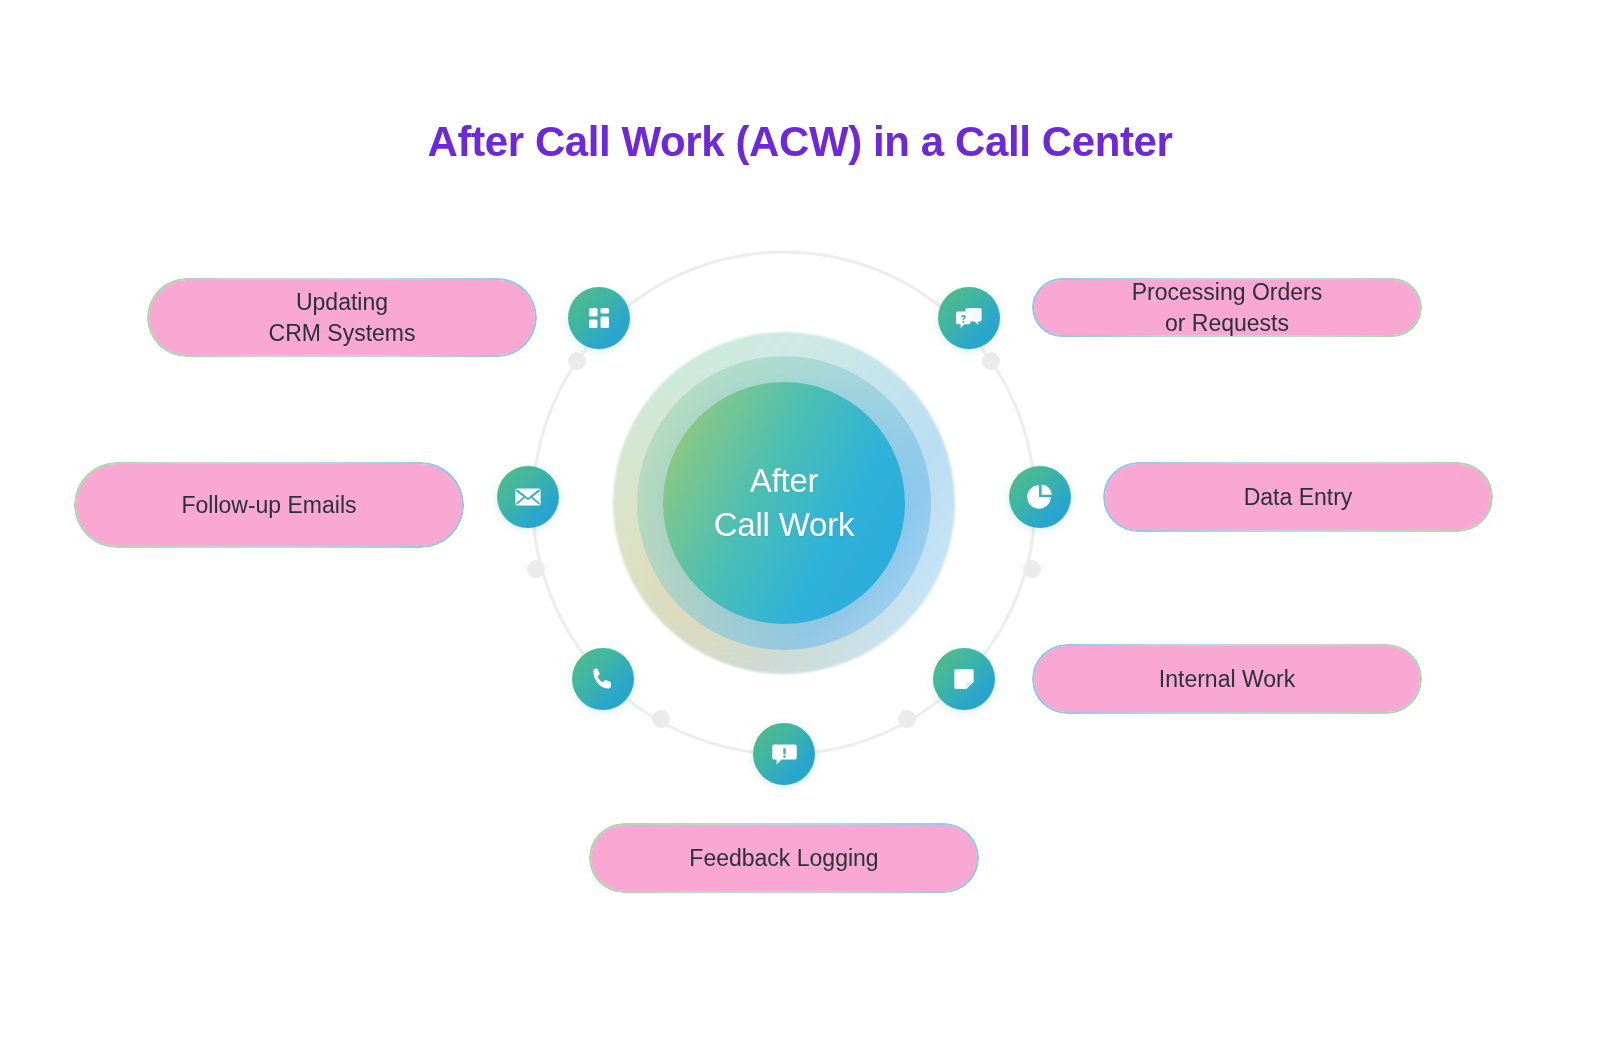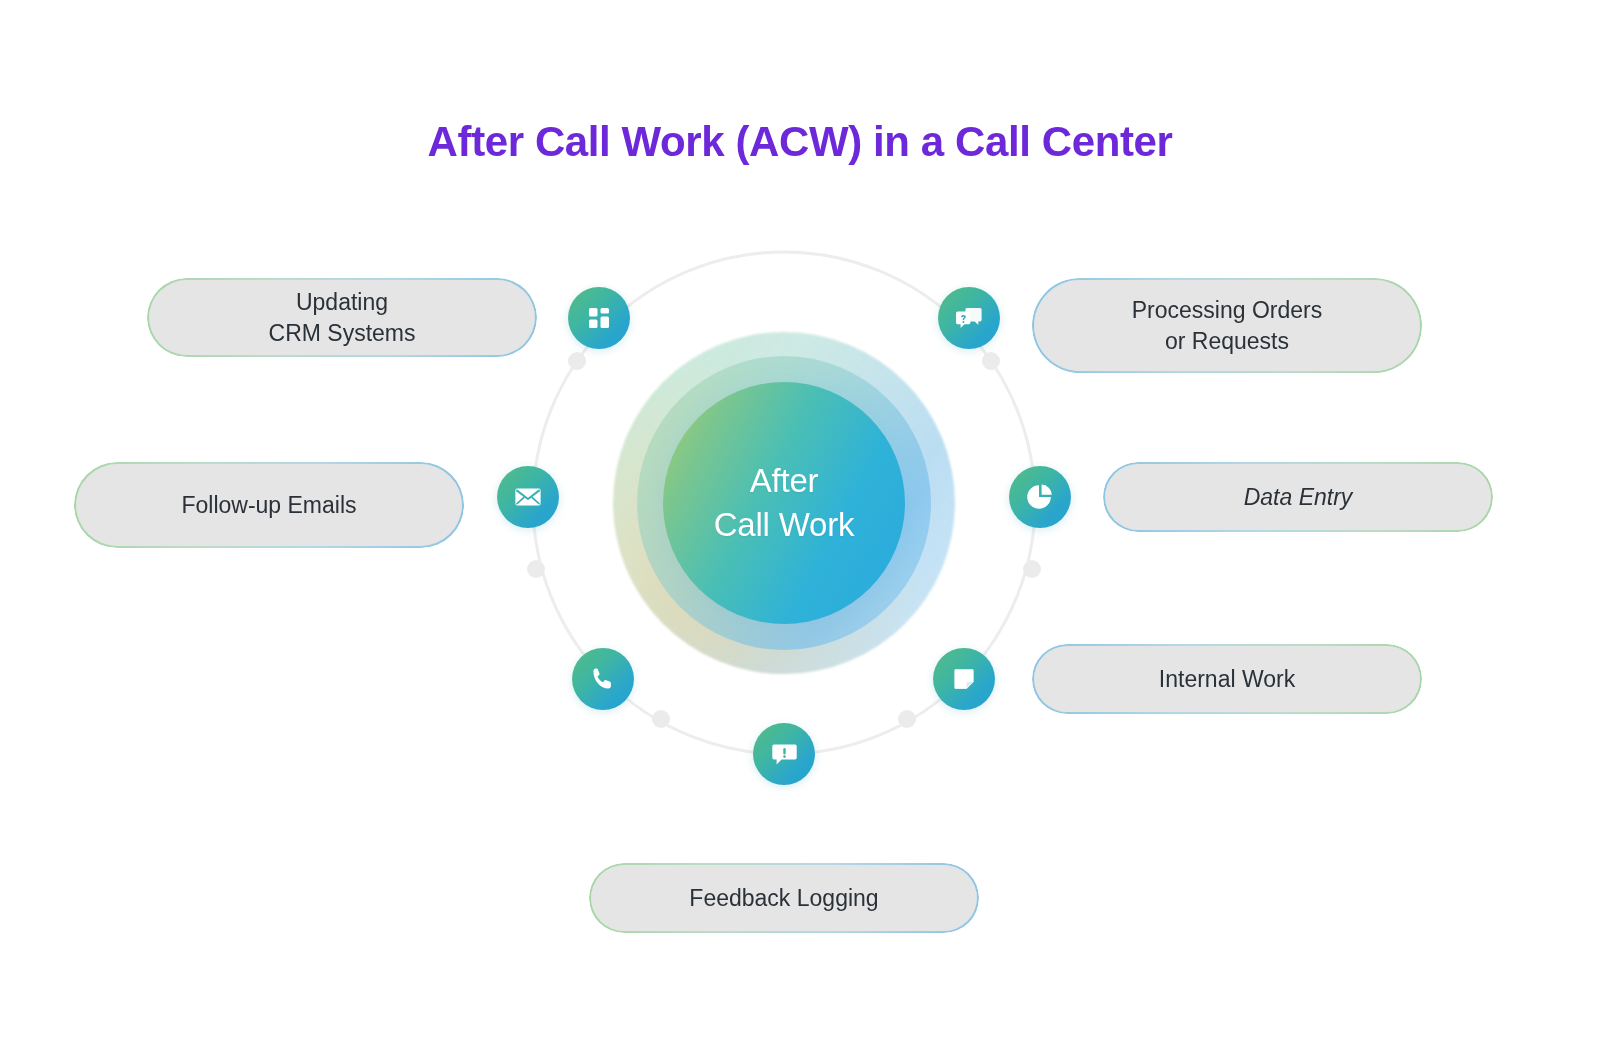--- a/index.html
+++ b/index.html
@@ -102,21 +102,21 @@
     justify-content: center;
     box-shadow: 0 2px 8px rgba(40,150,180,0.18);
   }
   .badge svg { display: block; }
 
   
   .pill {
     position: absolute;
     box-sizing: border-box;
     border-radius: 999px;
-    background: #e5e5e5;
+    background: #f9a8d4;
     display: flex;
     align-items: center;
     justify-content: center;
     text-align: center;
     color: #2b3138;
     font-size: 23px;
     line-height: 1.32;
     white-space: pre-line;
     padding: 0 18px;
     border: 1.6px solid transparent;
@@ -232,35 +232,35 @@
         <circle cx="13.5" cy="15.6" r="1.3" fill="#45b39a"></circle>
       </svg>
     </span>
   </div>
 
   <div class="pill" style="left:148px; top:279px; width:388px; height:77px;">
     <span class="ptext">Updating
 CRM Systems</span>
   </div>
 
-  <div class="pill right" style="left:1033px; top:279px; width:388px; height:93px;">
+  <div class="pill right" style="left:1033px; top:279px; width:388px; height:57px;">
     <span class="ptext">Processing Orders
 or Requests</span>
   </div>
 
   <div class="pill" style="left:75px; top:463px; width:388px; height:84px;">
     <span class="ptext">Follow-up Emails</span>
   </div>
 
-  <div class="pill right" style="left:1104px; top:463px; width:388px; height:68px;font-style:italic;">
+  <div class="pill right" style="left:1104px; top:463px; width:388px; height:68px;">
     <span class="ptext">Data Entry</span>
   </div>
 
 
   <div class="pill right" style="left:1033px; top:645px; width:388px; height:68px;">
     <span class="ptext">Internal Work</span>
   </div>
 
-  <div class="pill" style="left:590px; top:824px; width:388px; height:68px;margin-top:40px;">
+  <div class="pill" style="left:590px; top:824px; width:388px; height:68px;">
     <span class="ptext">Feedback Logging</span>
   </div>
 
 </div>
 
 </body></html>

